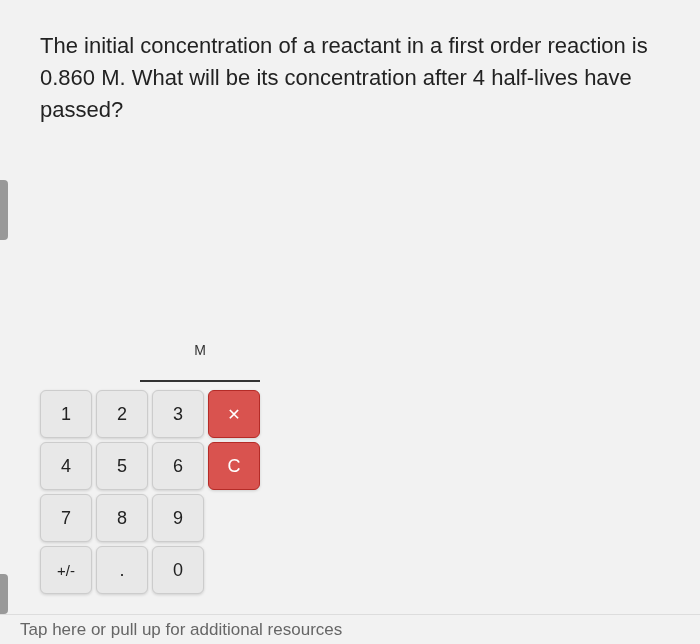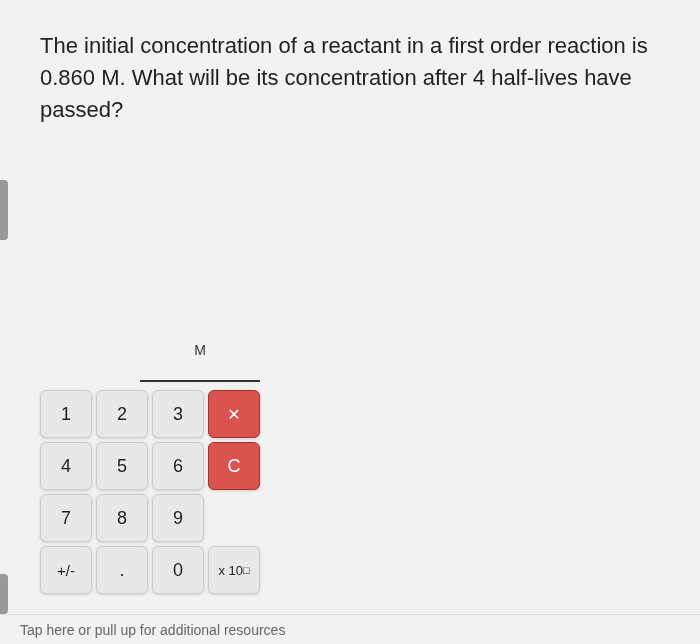--- a/index.html
+++ b/index.html
@@ -143,21 +143,21 @@
     .footer {
       height: 30px;
       background-color: #f2f2f2;
       display: flex;
       align-items: center;
       padding-left: 20px;
       border-top: 1px solid #ddd;
     }
 
     .footer-text {
-      font-size: 14px;
+      font-size: 17px;
       color: #666;
     }
 
     .left-tab {
       position: absolute;
       left: 0;
       top: 180px;
       width: 8px;
       height: 60px;
       background-color: #999;
@@ -218,21 +218,20 @@
         <div class="key key-red">C</div>
 
         <div class="key">7</div>
         <div class="key">8</div>
         <div class="key">9</div>
         <div class="key key-empty"></div>
 
         <div class="key" style="font-size:15px;">+/-</div>
         <div class="key">.</div>
         <div class="key">0</div>
-        <div class="key key-x10" style="font-size:13px;">x 10<sup>□</sup></div>
 
       </div>
     </div>
   </div>
 
   <div class="footer">
     <span class="footer-text">Tap here or pull up for additional resources</span>
   </div>
 </div>
 

